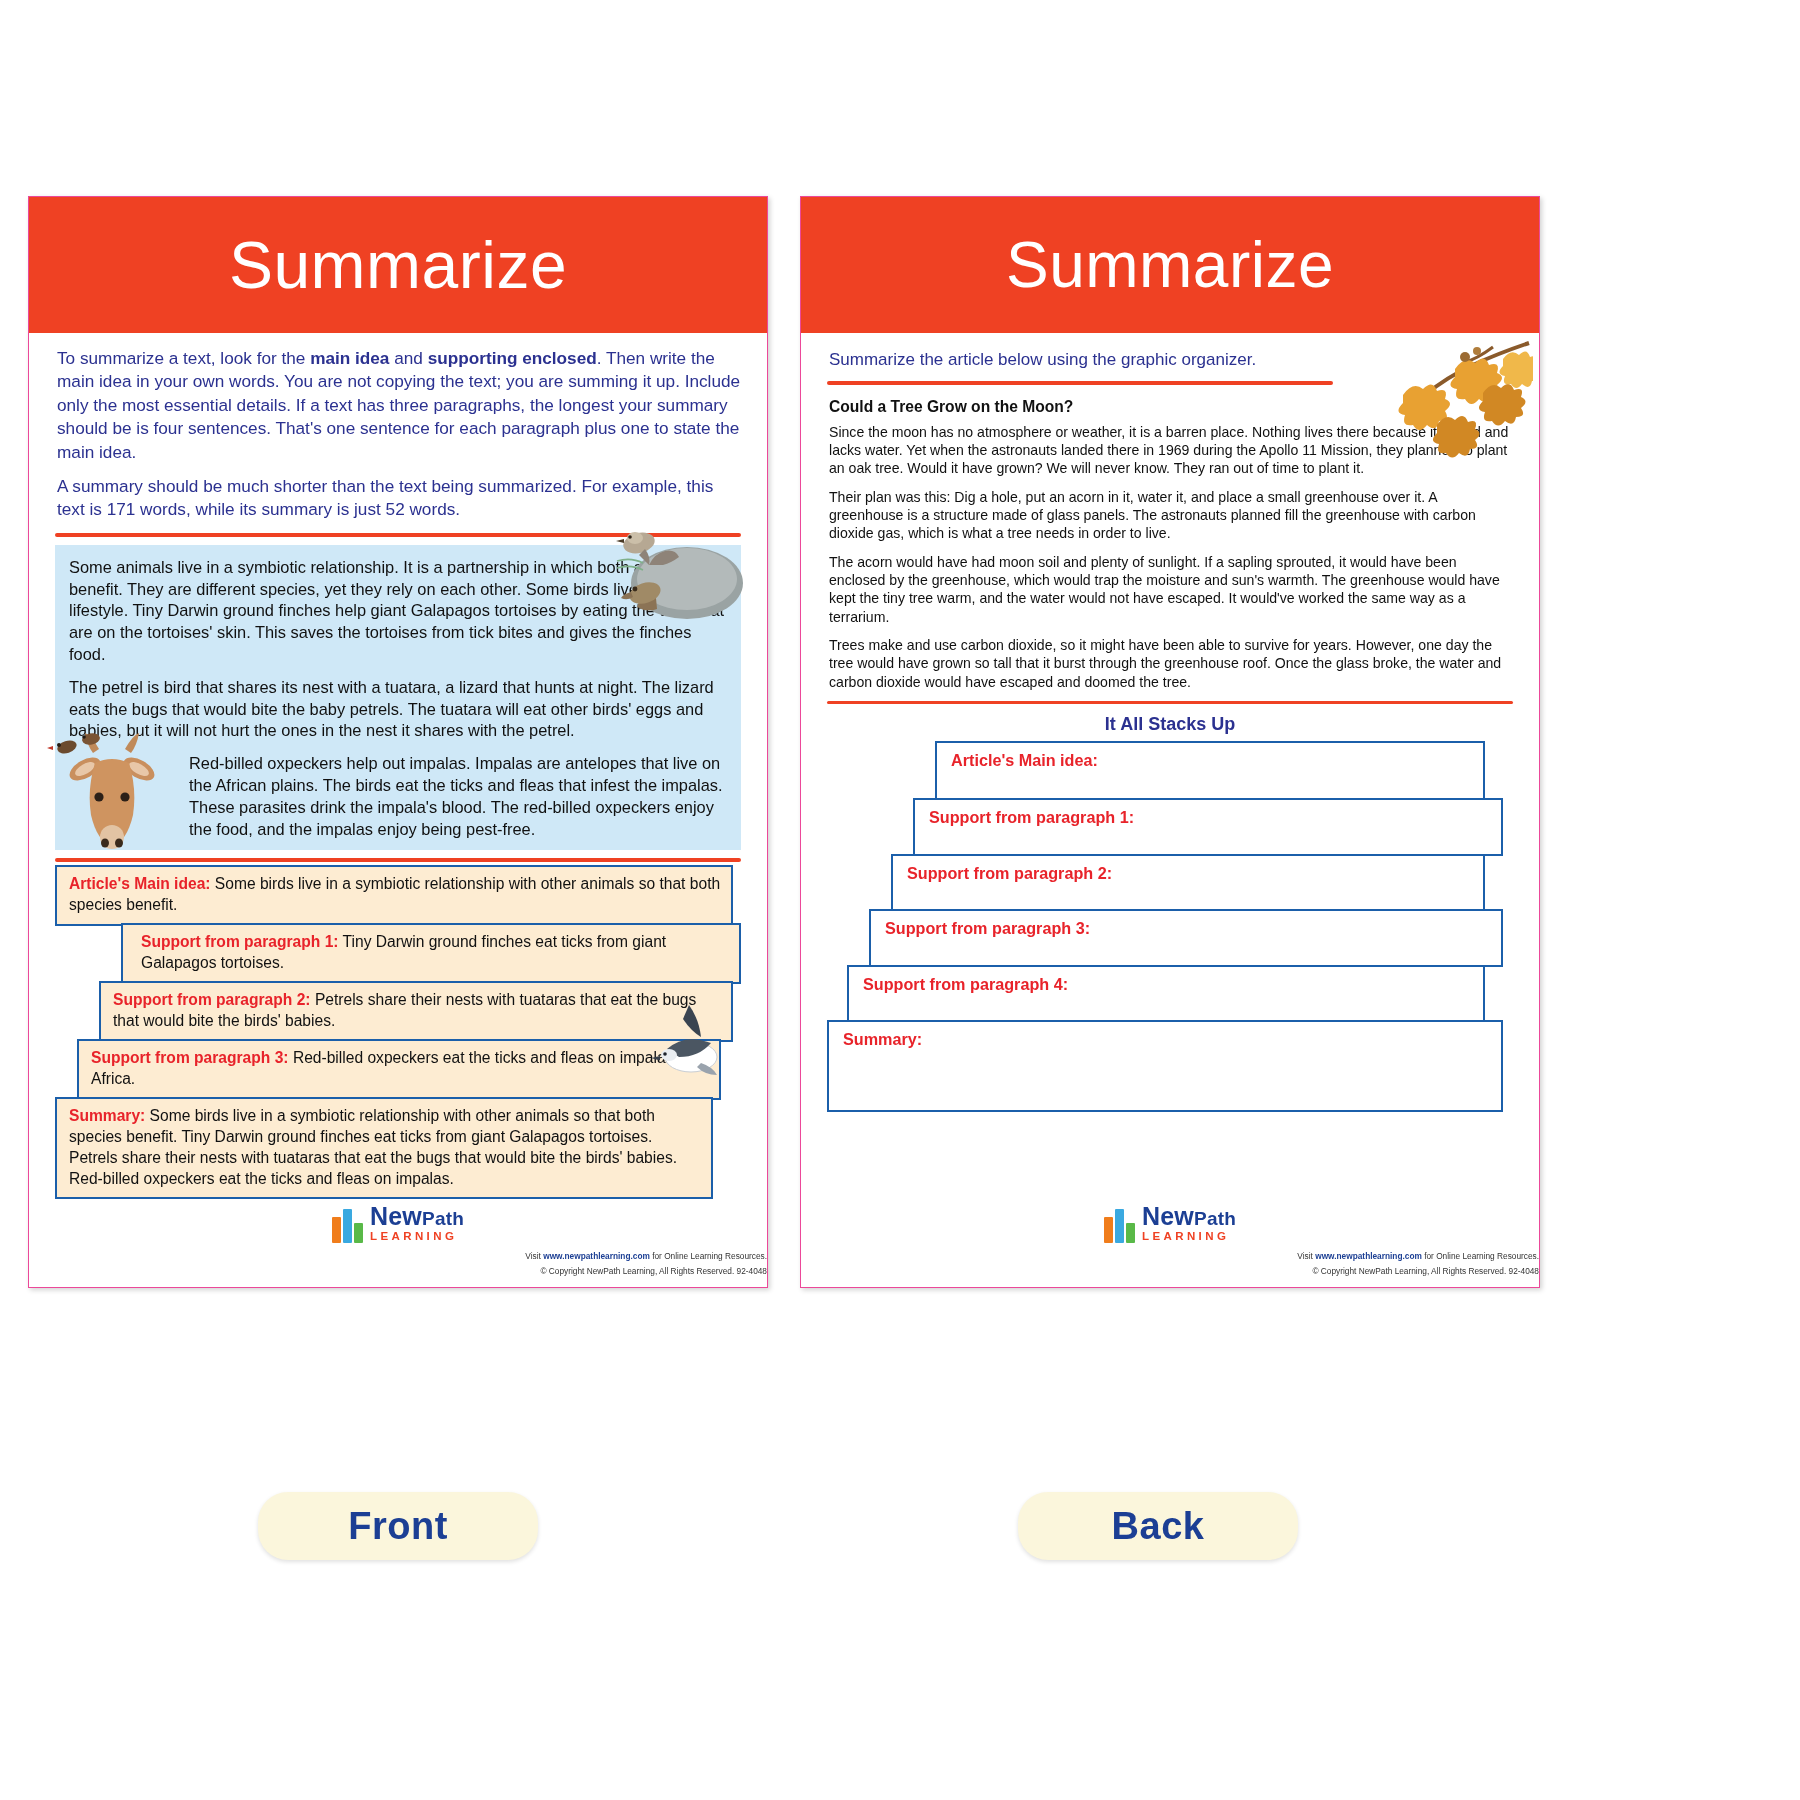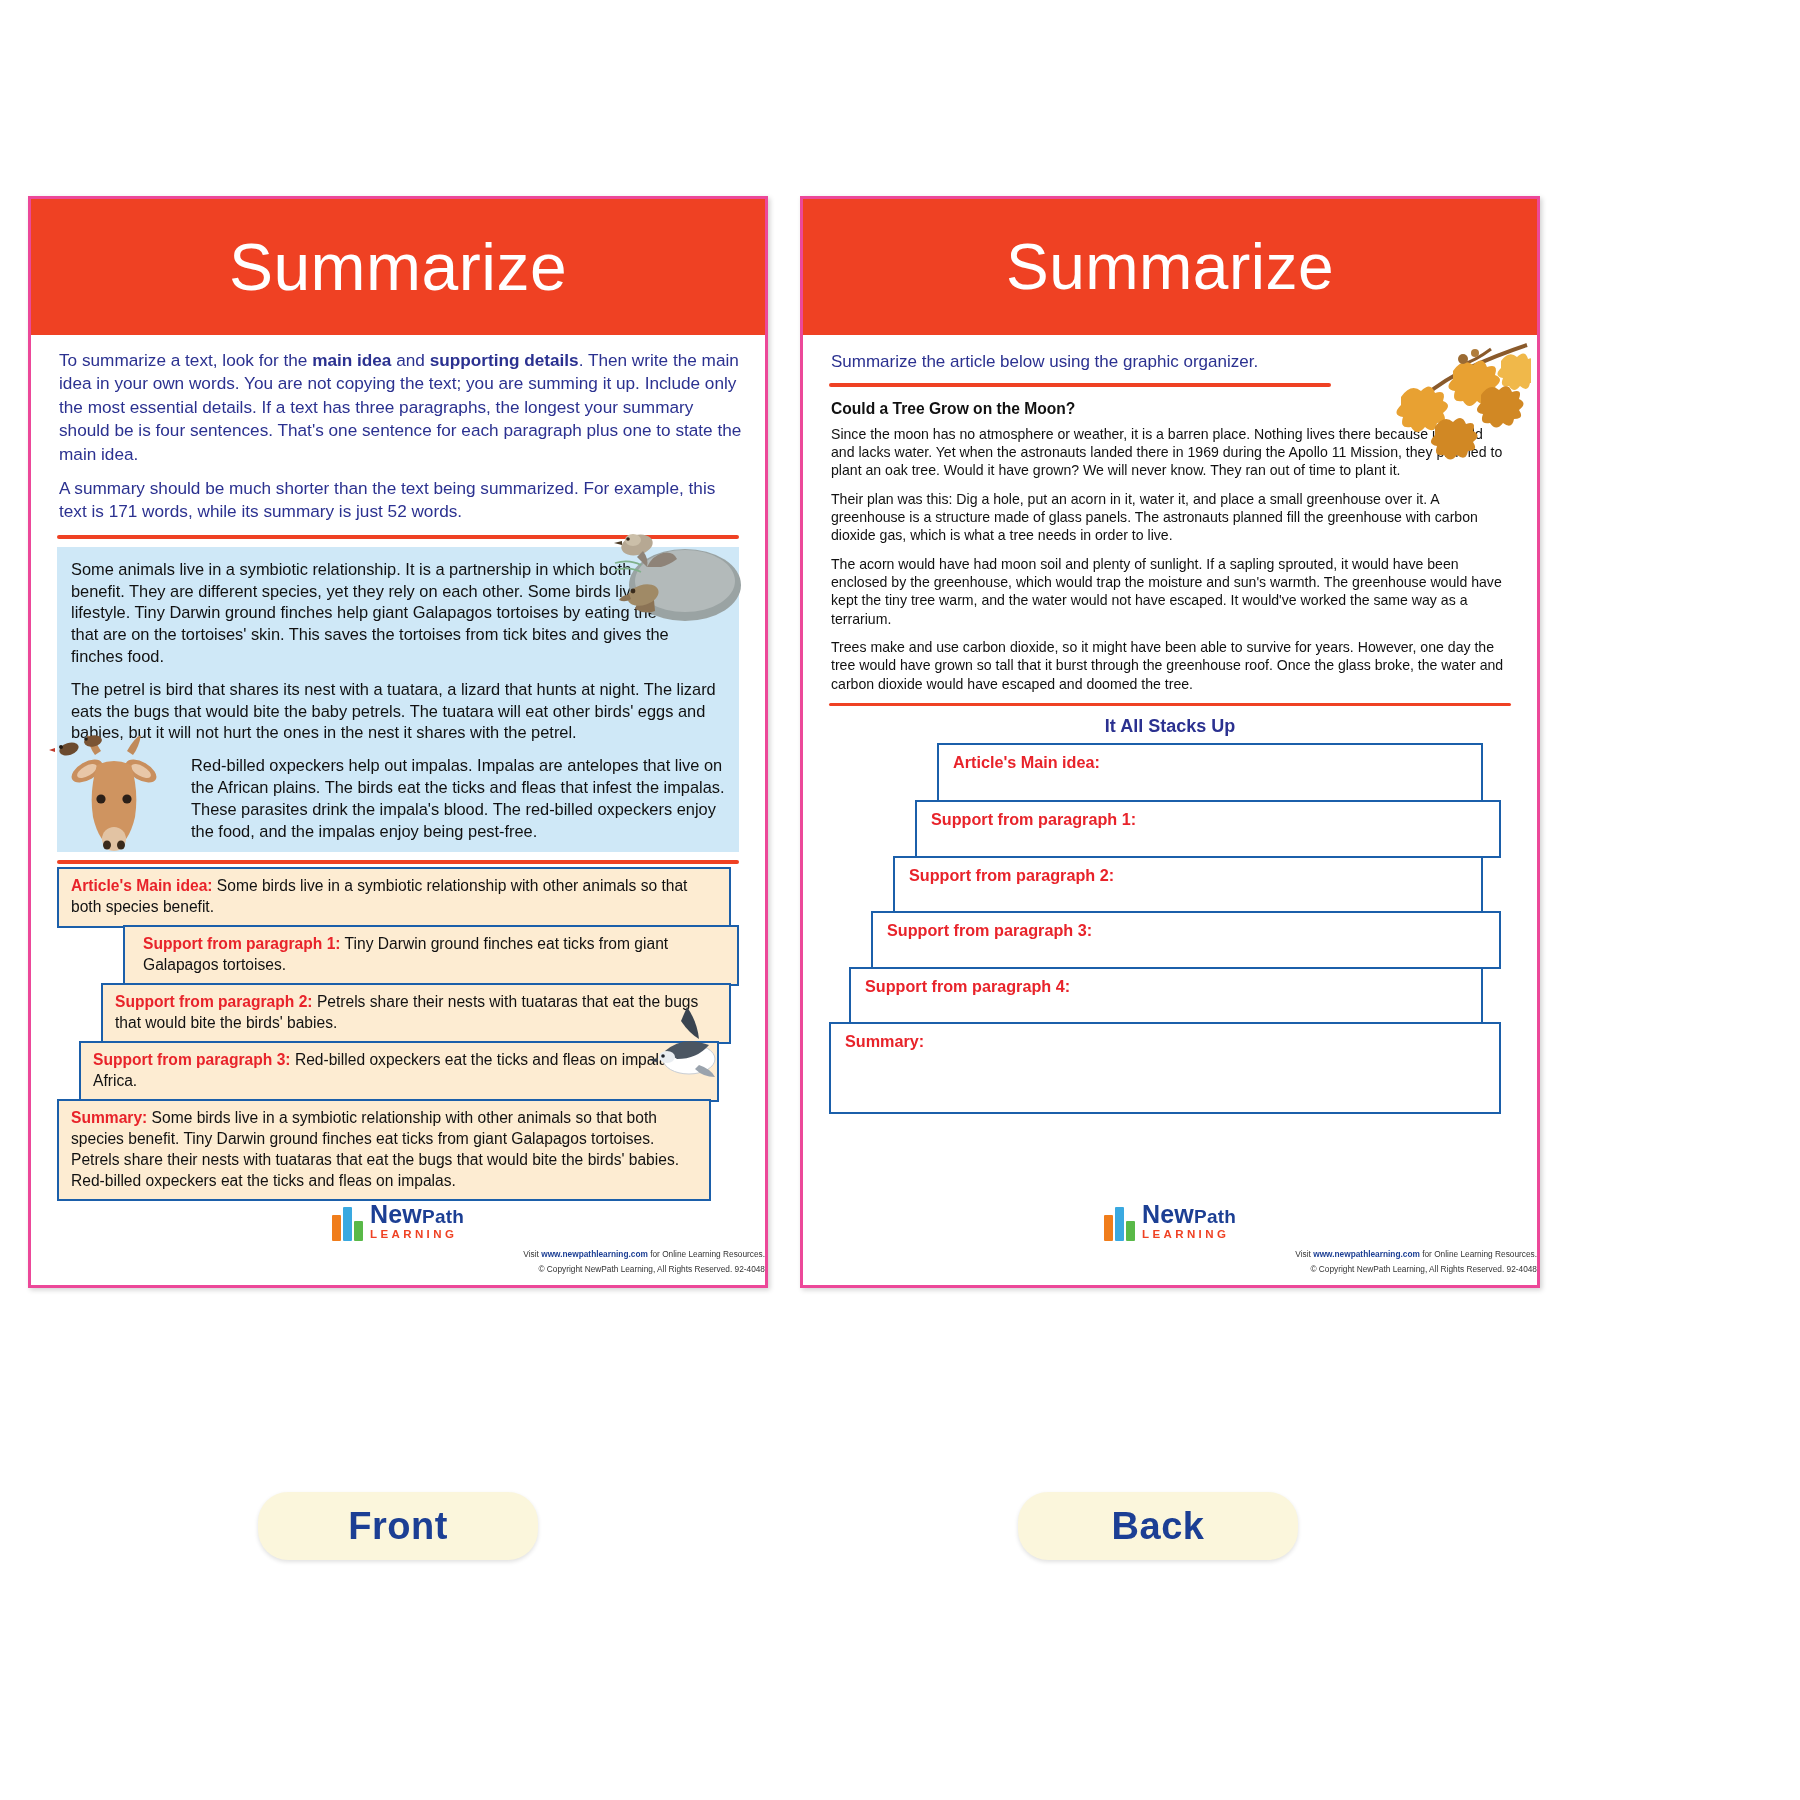--- a/index.html
+++ b/index.html
@@ -8,21 +8,21 @@
     background:#ffffff;
     font-family:"Liberation Sans", sans-serif;
     overflow:hidden;
   }
   .stage{position:relative;width:1800px;height:1800px;}
 
   
   .card{
     position:absolute;
     background:#ffffff;
-    border:3px solid #ec4899;
+    border:1px solid #ec4899;
     box-shadow:2px 2px 5px rgba(0,0,0,.18);
     box-sizing:border-box;
     overflow:hidden;
   }
   #card-front{left:28px;top:196px;width:740px;height:1092px;}
   #card-back {left:800px;top:196px;width:740px;height:1092px;}
 
   .card-header{
     background:#ef4123;
     height:136px;
@@ -173,21 +173,21 @@
 
   <div class="card" id="card-front">
 
     <div class="card-header">
       <h1 class="card-title">Summarize</h1>
     </div>
 
     <div class="card-body">
 
       <div class="intro">
-        <p>To summarize a text, look for the <b>main idea</b> and <b>supporting details</b>.  Then write the main idea in your own words. You are not copying the text; you are summing it up.  Include only the most essential details.  If a text has three paragraphs, the longest your summary should be is four sentences.  That's one sentence for each paragraph plus one to state the main idea.</p>
+        <p>To summarize a text, look for the <b>main idea</b> and <b>supporting enclosed</b>.  Then write the main idea in your own words. You are not copying the text; you are summing it up.  Include only the most essential details.  If a text has three paragraphs, the longest your summary should be is four sentences.  That's one sentence for each paragraph plus one to state the main idea.</p>
         <p>A summary should be much shorter than the text being summarized.  For example, this text is 171 words, while its summary is just 52 words.</p>
       </div>
 
       <hr class="rule-orange">
 
       <div class="sample">
 
         <div class="art" style="right:-4px;top:-24px;width:150px;height:120px;">
           <svg viewBox="0 0 150 120" width="150" height="120">
             <ellipse cx="92" cy="62" rx="56" ry="36" fill="#9aa3a3"></ellipse>

